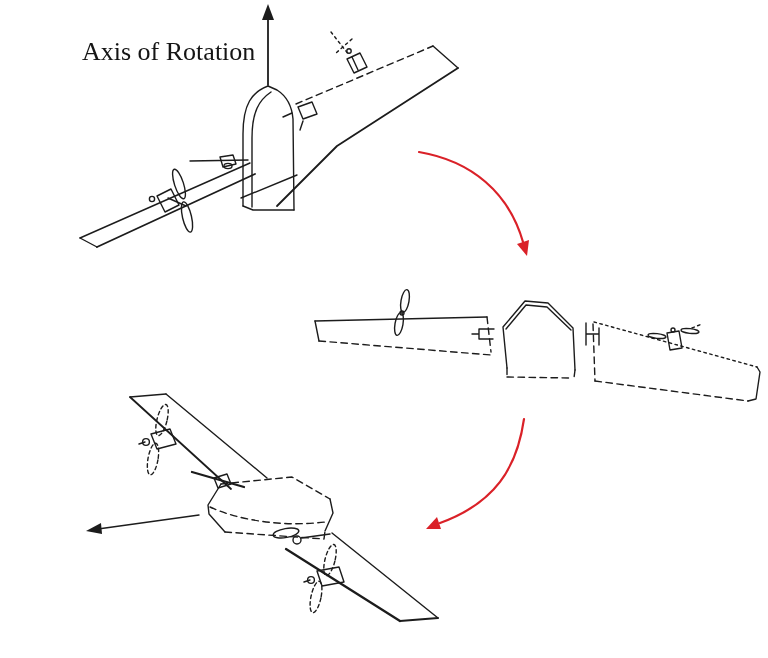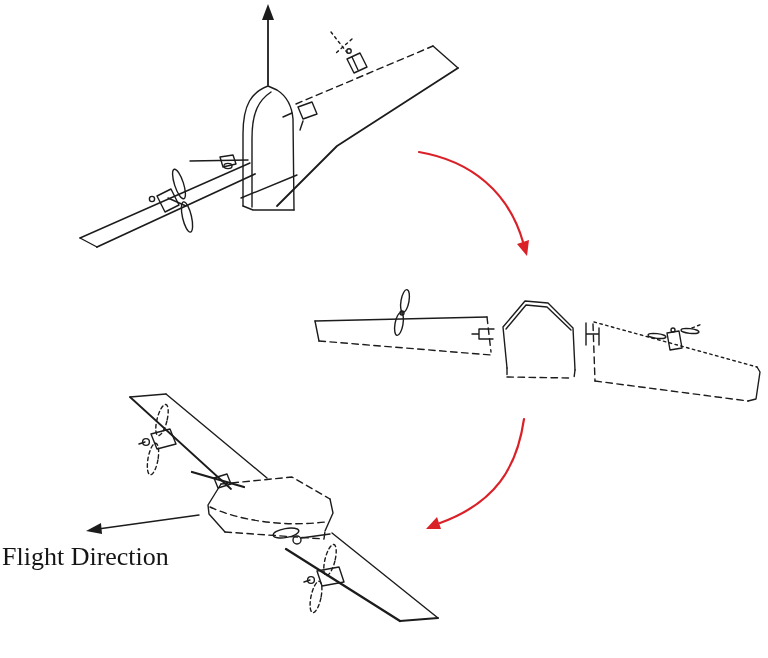--- a/index.html
+++ b/index.html
@@ -180,15 +180,15 @@
         <path class="ln" d="M304,582 l6,-2"></path>
       </g>
     </g>
 
     <g>
       <path class="ln" d="M199,515 L98,529"></path>
       <polygon class="inkfill" points="86,531 101,523 102,534"></polygon>
     </g>
   </svg>
 
+  <div class="diagram-label label-axis">Axis of Rotation</div>
 
-  <div class="diagram-label label-flight">Flight Direction</div>
 </div>
 
 </body></html>

